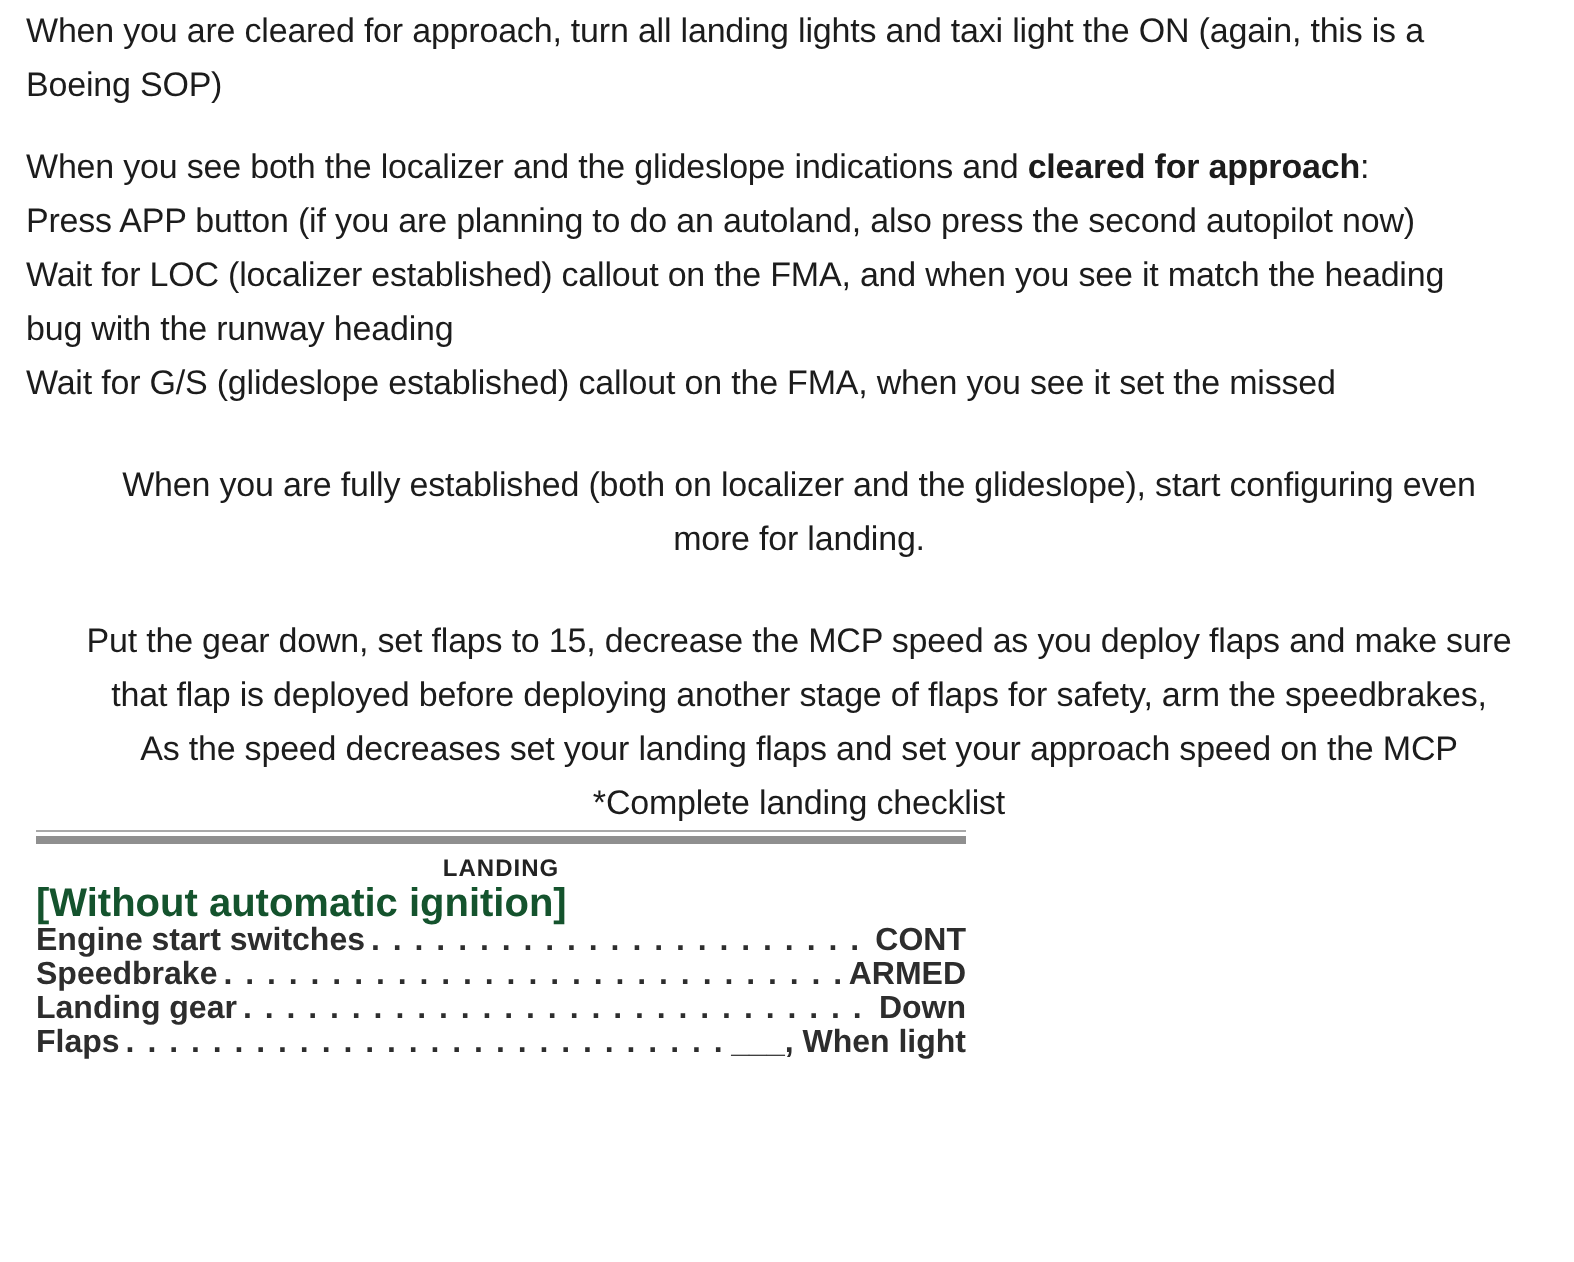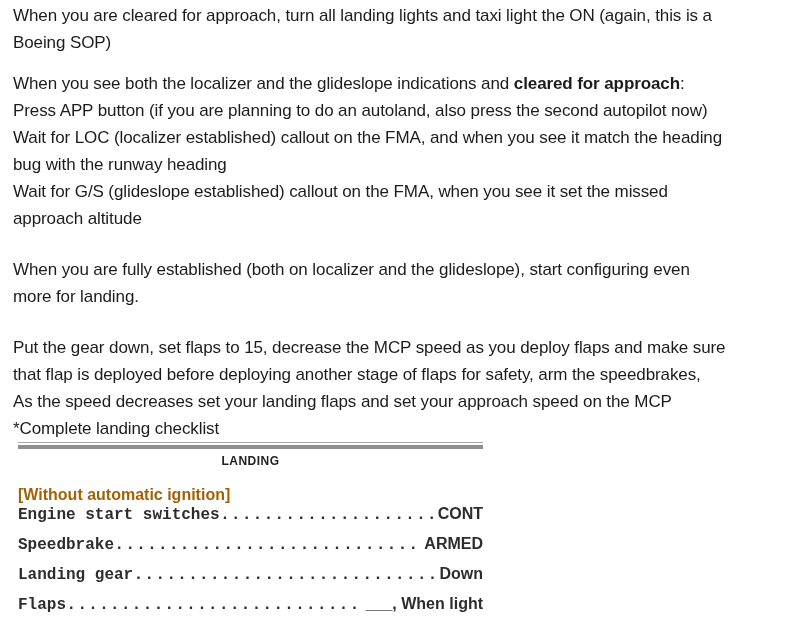--- a/index.html
+++ b/index.html
@@ -14,74 +14,73 @@
   .line {
     font-size: 17px;
     line-height: 27px;
     color: #1c1c1c;
     letter-spacing: -0.1px;
     white-space: nowrap;
     overflow: hidden;
   }
   .b { font-weight: 700; text-align: center; }
   .p-gap-sm { margin-top: 14px; }
-  .p-gap { margin-top: 24px; }
+  .p-gap { margin-top: 24px; text-align: center; }
 
   .checklist { width: 465px; margin-left: 5px; }
   .rule-thin  { height: 1px; background: #a8a8a8; }
   .rule-gap   { height: 2px; background: transparent; }
   .rule-thick { height: 4px; background: #8f8f8f; }
 
   .cl-title {
     margin-top: 2px;
     text-align: center;
     font-weight: 700;
     font-size: 12px;
     letter-spacing: 0.5px;
     line-height: 20px;
     color: #222222;
   }
   .cl-note {
-    margin-top: 16px;
+    margin-top: 0;
     font-weight: 700;
-    font-size: 16px;
+    font-size: 20px;
     line-height: 16px;
-    color: #a16207;
+    color: #14532d;
   }
   .cl-row {
     display: flex;
     align-items: baseline;
-    margin-top: 13px;
+    margin-top: 1px;
     font-weight: 700;
     font-size: 16px;
     line-height: 16px;
     color: #2d2d2d;
   }
   .cl-row.first { margin-top: 3px; }
-  .cl-label { white-space: nowrap; flex: 0 0 auto; font-family: Liberation Mono, monospace; }
+  .cl-label { white-space: nowrap; flex: 0 0 auto; }
   .cl-dots  { flex: 1 1 auto; overflow: hidden; white-space: nowrap; margin: 0 3px; letter-spacing: 1px; }
   .cl-value { white-space: nowrap; flex: 0 0 auto; }
 </style>
 </head>
 <body>
 
 <div class="page">
 
   <div class="para">
     <div class="line">When you are cleared for approach, turn all landing lights and taxi light the ON (again, this is a</div>
     <div class="line">Boeing SOP)</div>
   </div>
 
   <div class="para p-gap-sm">
     <div class="line"><span>When you see both the localizer and the glideslope indications and </span><span class="b">cleared for approach</span><span>:</span></div>
     <div class="line">Press APP button (if you are planning to do an autoland, also press the second autopilot now)</div>
     <div class="line">Wait for LOC (localizer established) callout on the FMA, and when you see it match the heading</div>
     <div class="line">bug with the runway heading</div>
     <div class="line">Wait for G/S (glideslope established) callout on the FMA, when you see it set the missed</div>
-    <div class="line">approach altitude</div>
   </div>
 
   <div class="para p-gap">
     <div class="line">When you are fully established (both on localizer and the glideslope), start configuring even</div>
     <div class="line">more for landing.</div>
   </div>
 
   <div class="para p-gap">
     <div class="line">Put the gear down, set flaps to 15, decrease the MCP speed as you deploy flaps and make sure</div>
     <div class="line">that flap is deployed before deploying another stage of flaps for safety, arm the speedbrakes,</div>

